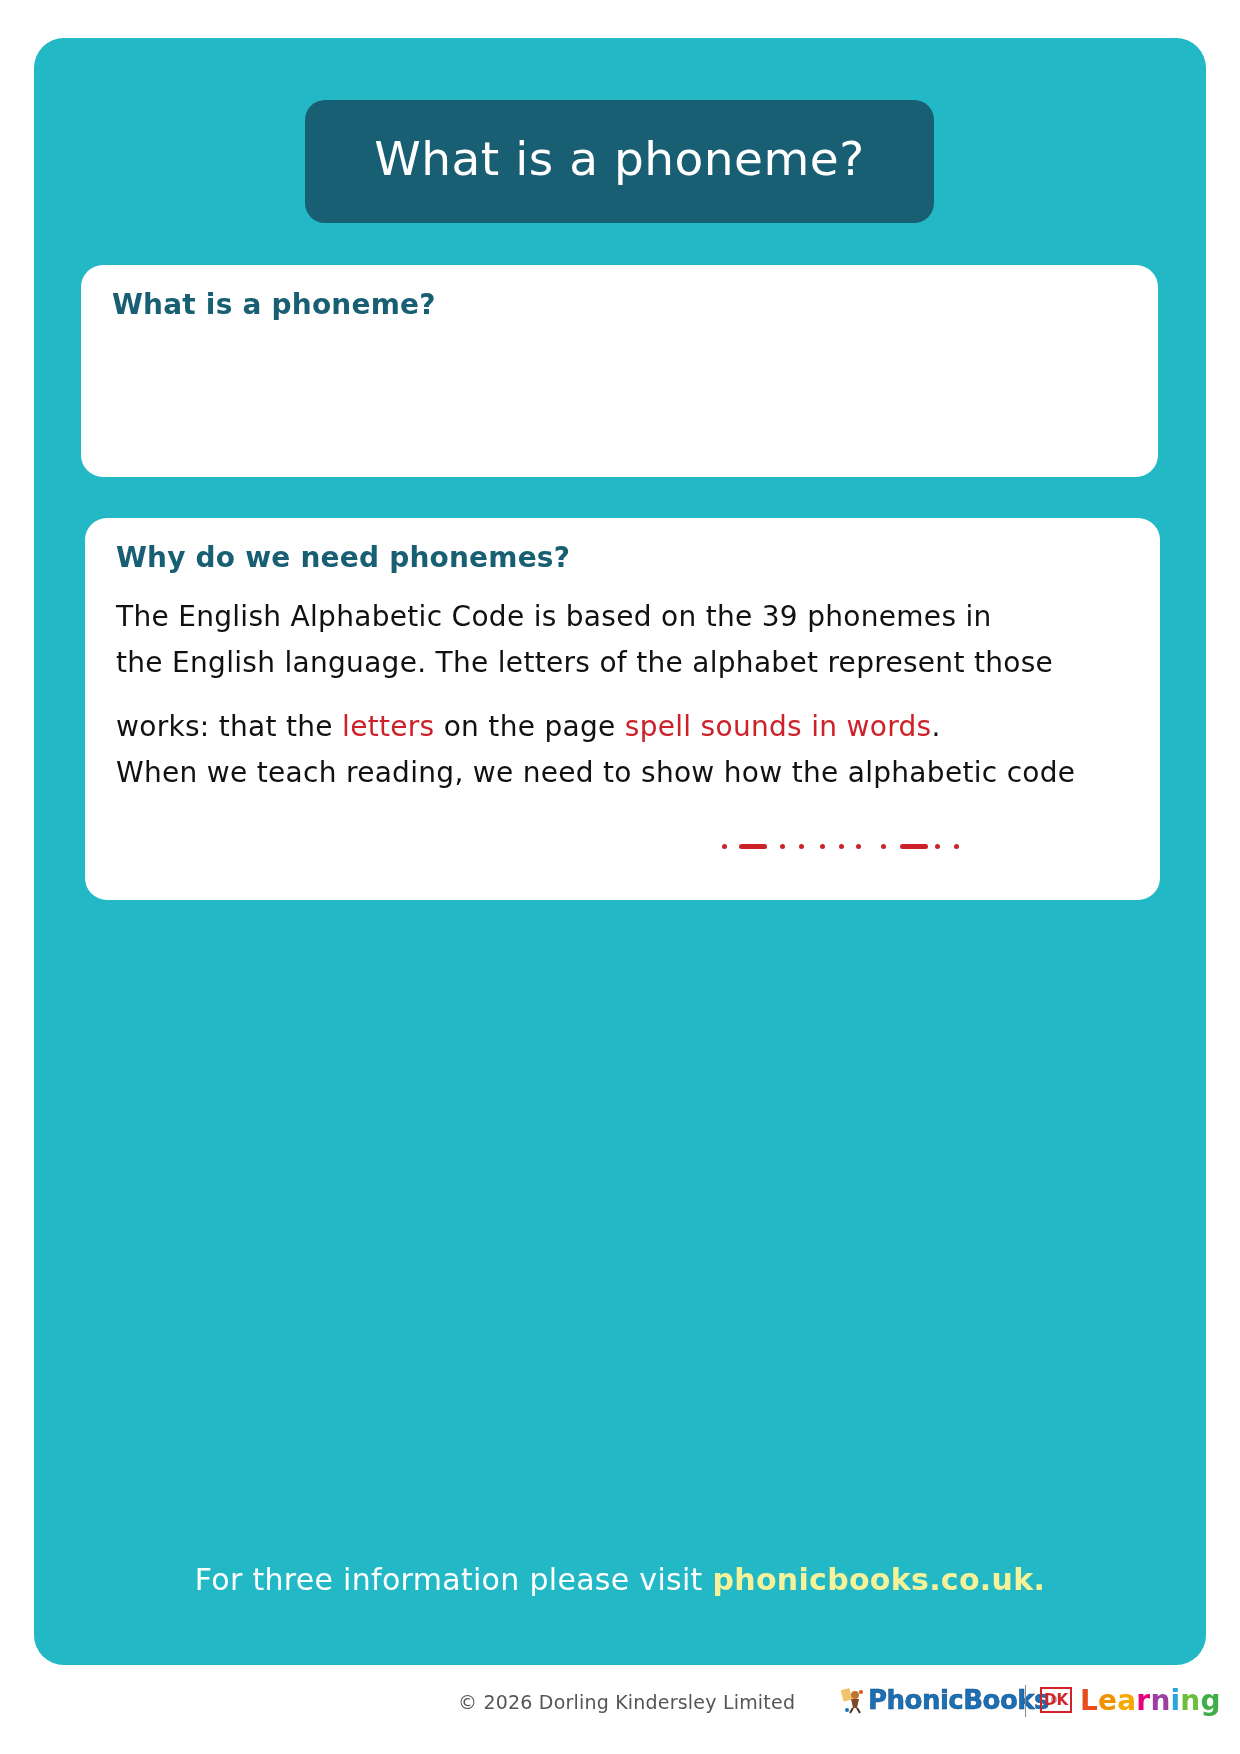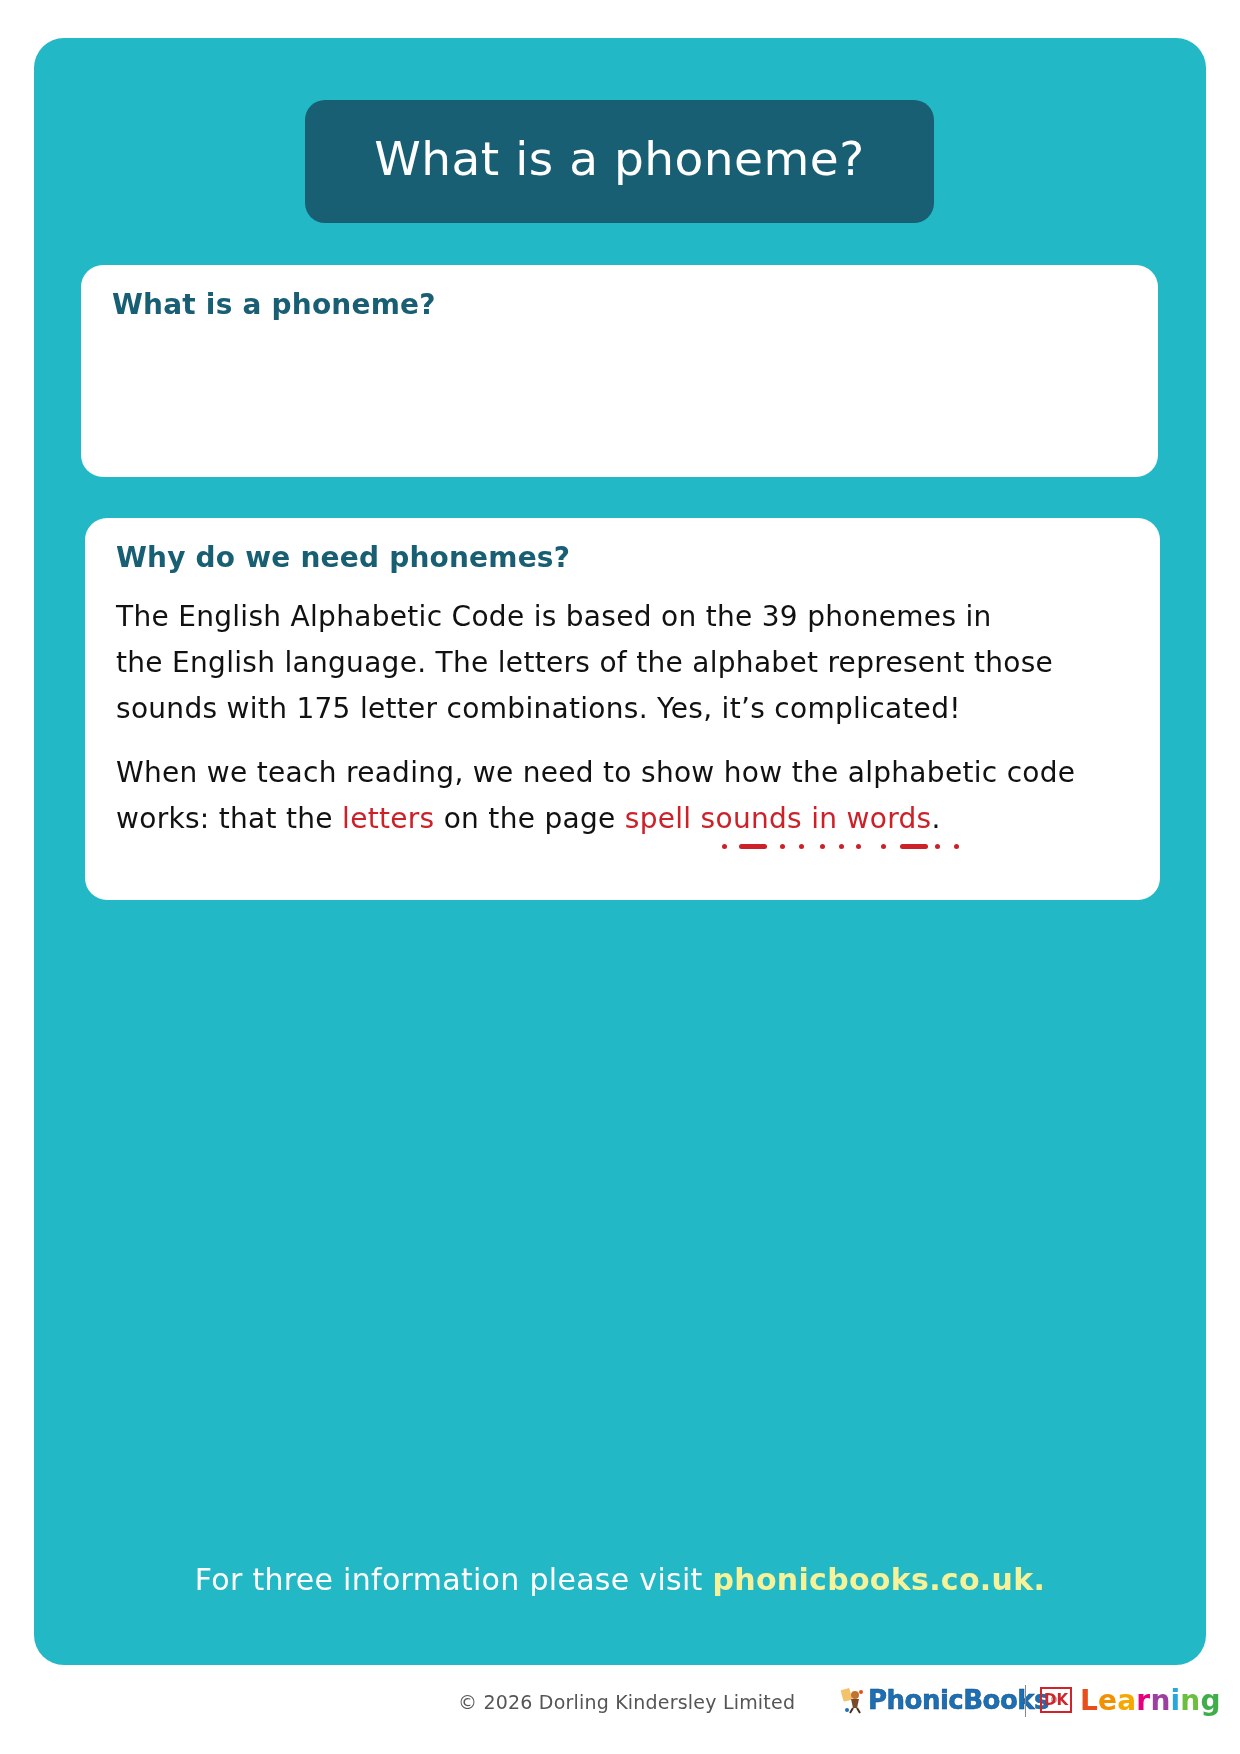--- a/index.html
+++ b/index.html
@@ -211,25 +211,24 @@
 
 <div class="card card-1">
   <h2 class="card-heading">What is a phoneme?</h2>
 </div>
 
 <div class="card card-2">
   <h2 class="card-heading">Why do we need phonemes?</h2>
   <p class="card-body">
     <span class="line">The English Alphabetic Code is based on the 39 phonemes in</span>
     <span class="line">the English language. The letters of the alphabet represent those</span>
-    <span class="line">sounds with 175 letter combinations. Yes, it’s complicated!</span>
   </p>
   <p class="card-body">
+    <span class="line"><span>works: that the </span><span class="red">letters</span><span> on the page </span><span class="red">spell sounds in words</span><span>.</span></span>
     <span class="line">When we teach reading, we need to show how the alphabetic code</span>
-    <span class="line"><span>works: that the </span><span class="red">letters</span><span> on the page </span><span class="red">spell sounds in words</span><span>.</span></span>
   </p>
   <div class="sound-marks">
     <span class="dot" style="left:0px"></span>
     <span class="dash" style="left:17px"></span>
     <span class="dot" style="left:58px"></span>
     <span class="dot" style="left:77px"></span>
     <span class="dot" style="left:98px"></span>
     <span class="dot" style="left:117px"></span>
     <span class="dot" style="left:134px"></span>
     <span class="dot" style="left:159px"></span>

